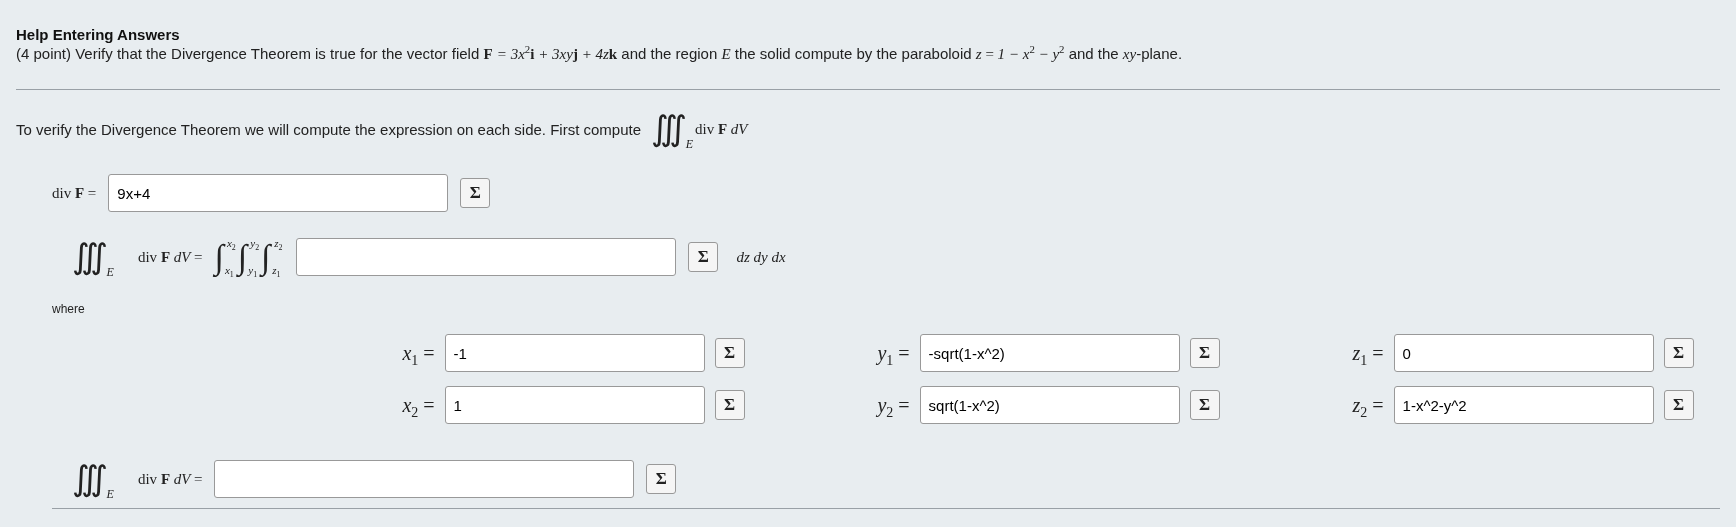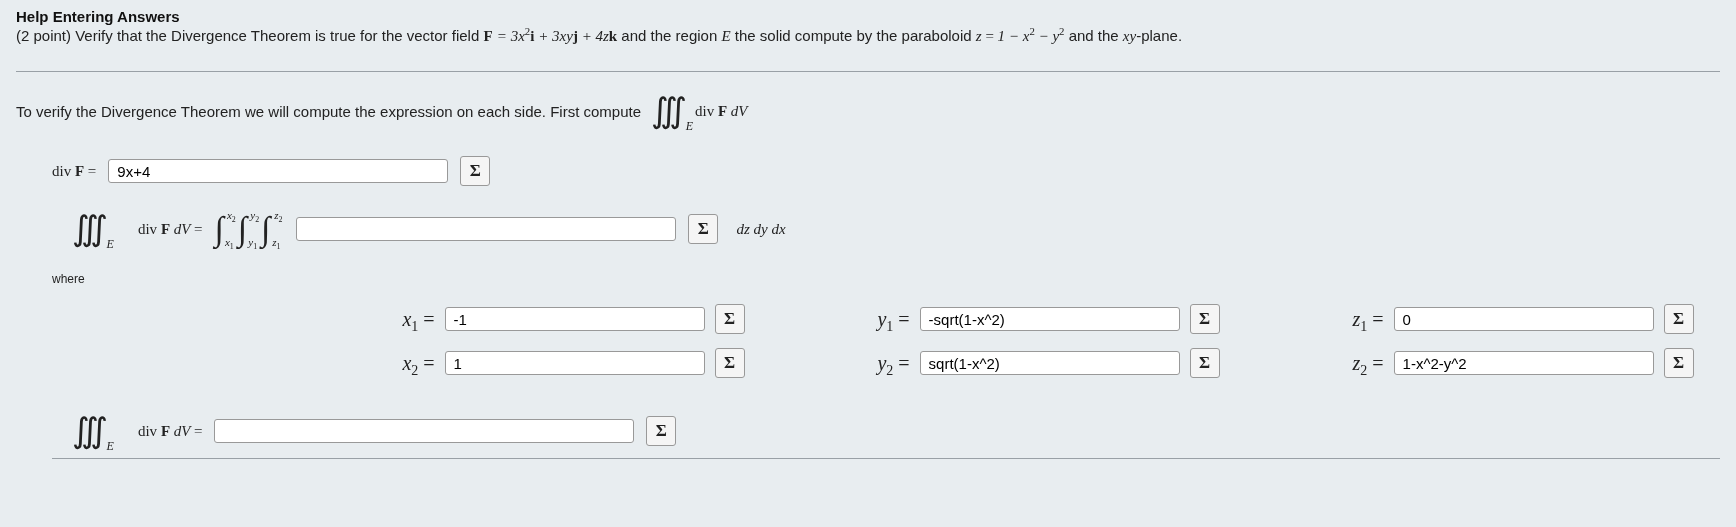--- a/index.html
+++ b/index.html
@@ -4,21 +4,21 @@
   <style>
     * { box-sizing: border-box; margin: 0; padding: 0; }
     body {
       font-family: Arial, Helvetica, sans-serif;
       background: #e8edf0;
       color: #222;
       font-size: 15px;
       padding: 8px 16px;
       width: 1736px;
     }
-    .help-line { font-weight: bold; color: #111; margin-bottom: 2px; font-size: 15px; }
+    .help-line { font-weight: bold; color: #111; margin-bottom: 2px; font-size: 15px; margin-top: 18px; }
     .problem-line {
       color: #222;
       padding-bottom: 8px;
       margin-bottom: 18px;
       font-size: 15px;
     }
     .hr { border-bottom: 1px solid #99a0a6; margin: 4px 0 22px 0; }
     .math { font-family: "Times New Roman", serif; font-style: italic; }
     .mb { font-weight: bold; font-style: normal; }
     .upright { font-style: normal; }
@@ -26,21 +26,21 @@
     sub { font-size: 0.72em; vertical-align: sub; line-height: 0; }
     .row { display: flex; align-items: center; gap: 12px; margin: 0 0 26px 36px; }
     .row.tight { margin-left: 56px; }
     input[type="text"] {
       font-family: Arial, sans-serif;
       font-size: 15px;
       padding: 4px 8px;
       border: 1px solid #999;
       border-radius: 3px;
       background: #fff;
-      height: 24px;
+      height: 38px;
     }
     .sigma-btn {
       display: inline-flex;
       align-items: center;
       justify-content: center;
       width: 30px;
       height: 30px;
       border: 1px solid #999;
       border-radius: 3px;
       background: #f5f5f5;
@@ -99,21 +99,21 @@
     .w420 { width: 420px; }
     .spacer { display: inline-block; width: 40px;}
     .hr2 { border-bottom: 1px solid #99a0a6; margin: 10px 0 0 36px;}
   </style>
 </head>
 <body>
 
 <div class="help-line">Help Entering Answers</div>
 
 <div class="problem-line">
-  <span>(2 point) Verify that the Divergence Theorem is true for the vector field </span>
+  <span>(4 point) Verify that the Divergence Theorem is true for the vector field </span>
   <span class="math"><span class="mb">F</span></span>
   <span class="math"> = 3<span>x</span><sup class="upright">2</sup><span class="mb">i</span> + 3<span>xy</span><span class="mb">j</span> + 4<span>z</span><span class="mb">k</span></span>
   <span> and the region </span>
   <span class="math">E</span>
   <span> the solid compute by the paraboloid </span>
   <span class="math">z <span class="upright">=</span> 1 − x<sup class="upright">2</sup> − y<sup class="upright">2</sup></span>
   <span> and the </span>
   <span class="math">xy</span><span>-plane.</span>
 </div>
 <div class="hr"></div>

